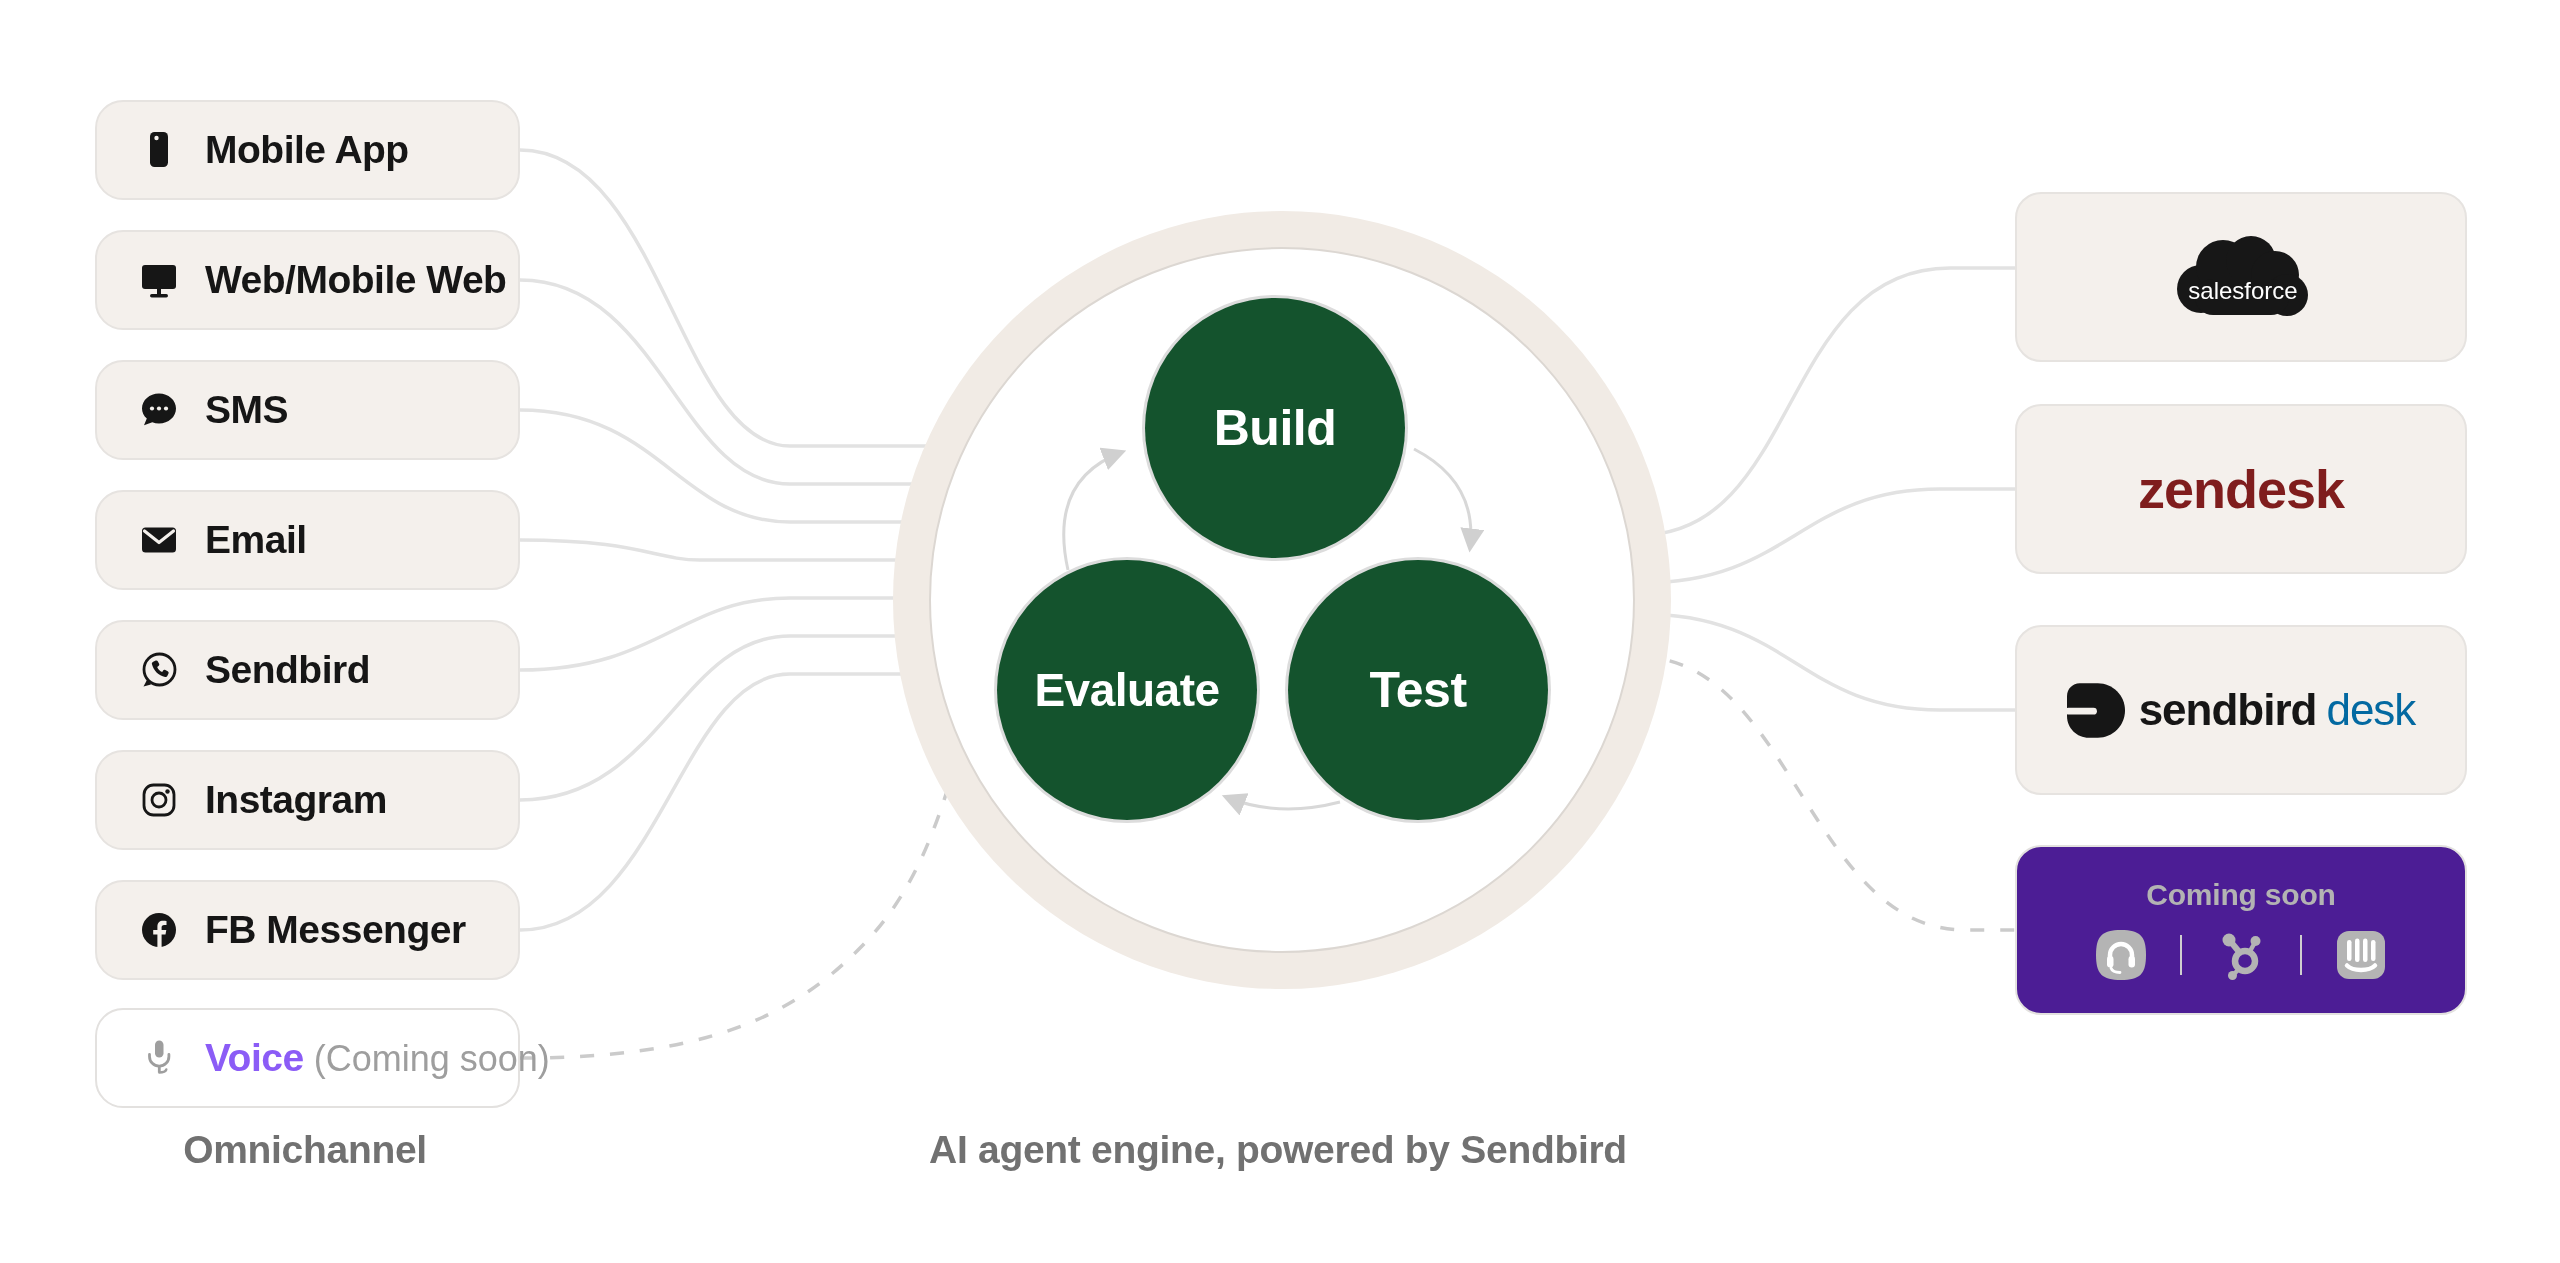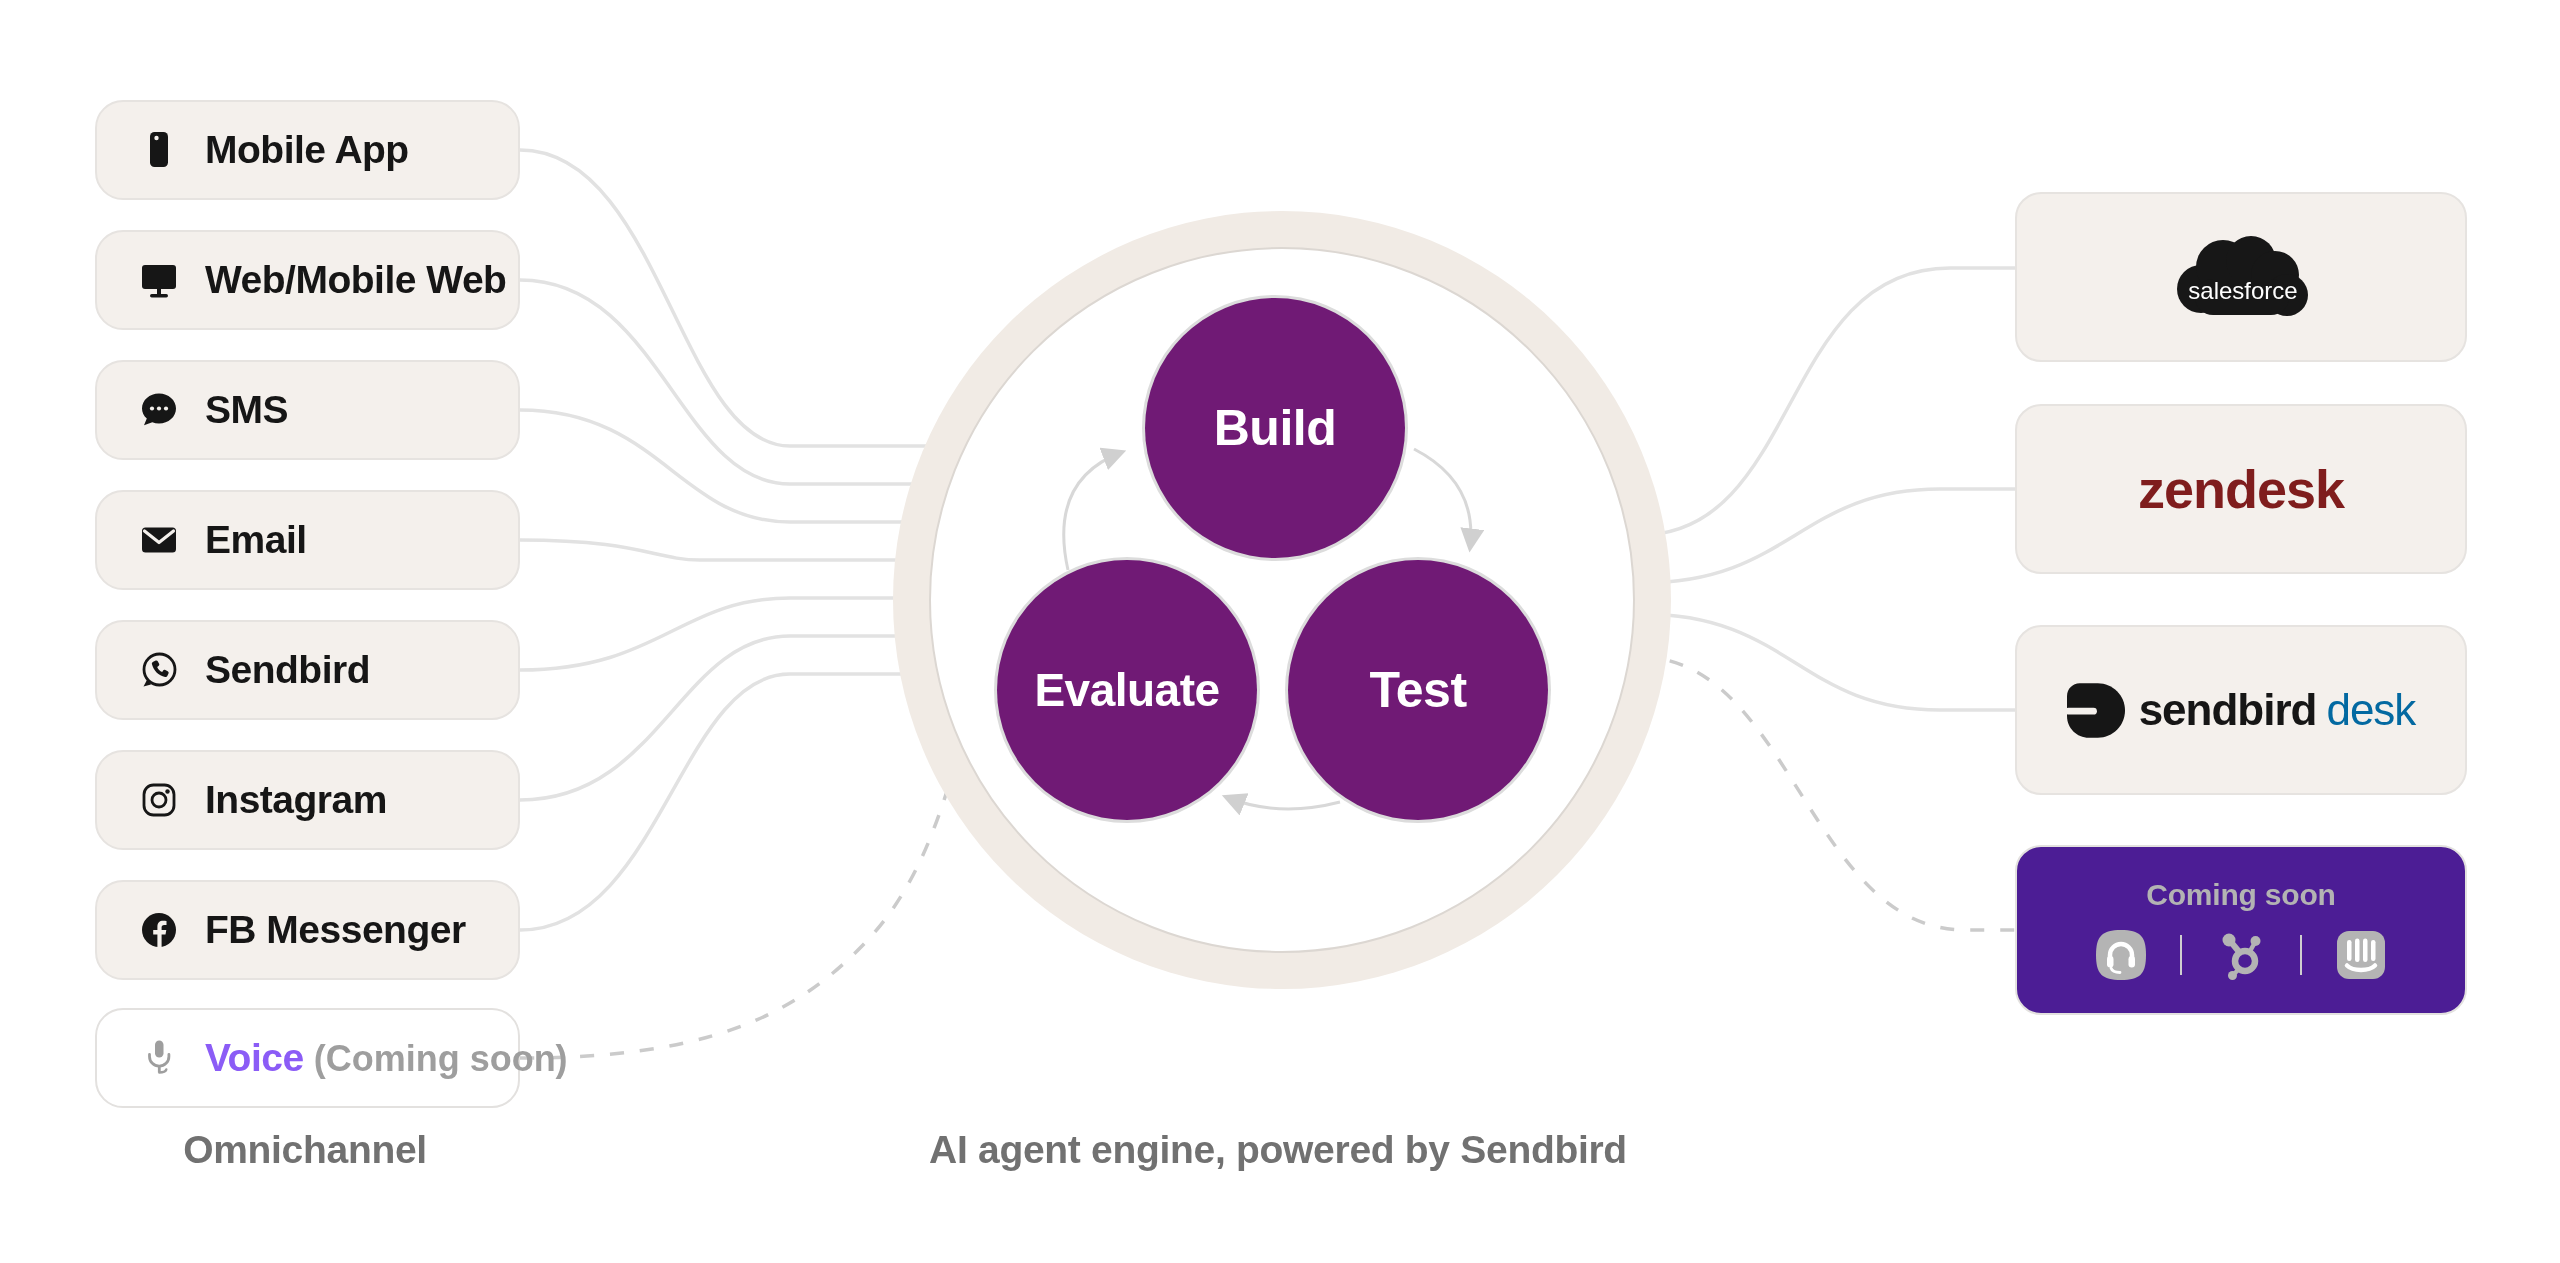--- a/index.html
+++ b/index.html
@@ -11,26 +11,26 @@
 
   
   .chip{
     position:absolute;left:95px;width:425px;height:100px;box-sizing:border-box;
     background:#f4f0ec;border:2px solid #e6e3e0;border-radius:28px;
     display:flex;align-items:center;padding-left:40px;gap:24px;z-index:2;
   }
   .chip .label{font-size:39px;font-weight:700;color:#161616;letter-spacing:-0.5px;white-space:nowrap;}
   .chip.muted{background:#ffffff;border-color:#e3e1df;}
   .chip.muted .label{color:#8b5cf6;}
-  .chip .suffix{font-size:36px;font-weight:700;color:#9e9e9e;margin-left:10px;white-space:nowrap;}
+  .chip .suffix{font-size:36px;font-weight:400;color:#9e9e9e;margin-left:10px;white-space:nowrap;}
   .icon44{width:44px;height:44px;flex:0 0 auto;}
 
   
   .node{
-    position:absolute;width:260px;height:260px;border-radius:50%;background:#701a75;
+    position:absolute;width:260px;height:260px;border-radius:50%;background:#14532d;
     box-shadow:0 0 0 3px #dcdcdc;display:flex;align-items:center;justify-content:center;z-index:2;
   }
   .node span{color:#ffffff;font-weight:700;font-size:50px;letter-spacing:-0.5px;}
   .node.evaluate span{font-size:46px;}
 
   
   .rcard{
     position:absolute;left:2015px;width:452px;height:170px;box-sizing:border-box;
     background:#f4f0ec;border:2px solid #e6e3e0;border-radius:26px;
     display:flex;align-items:center;justify-content:center;z-index:2;

